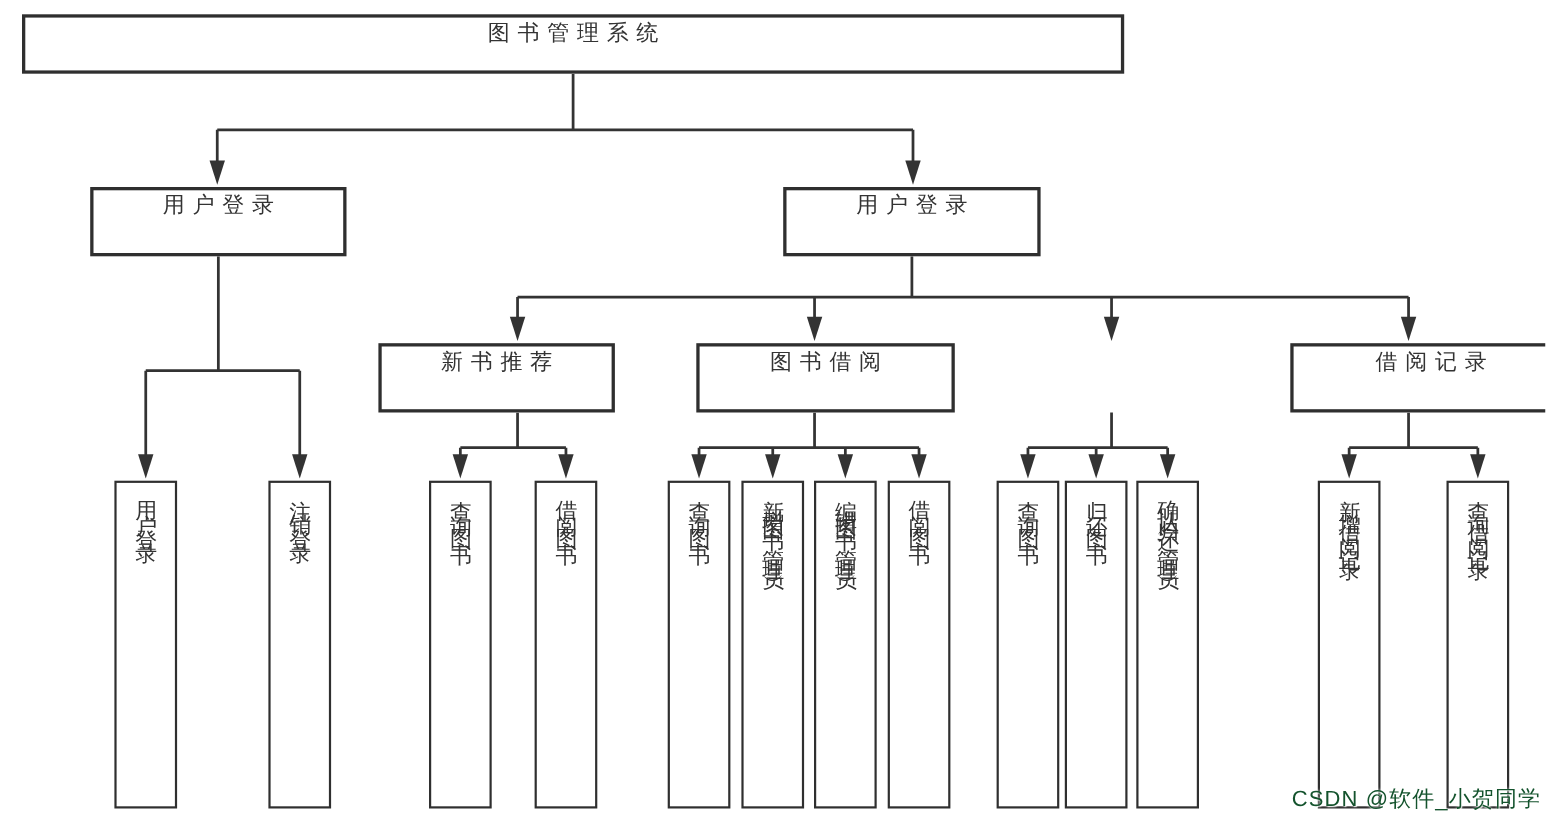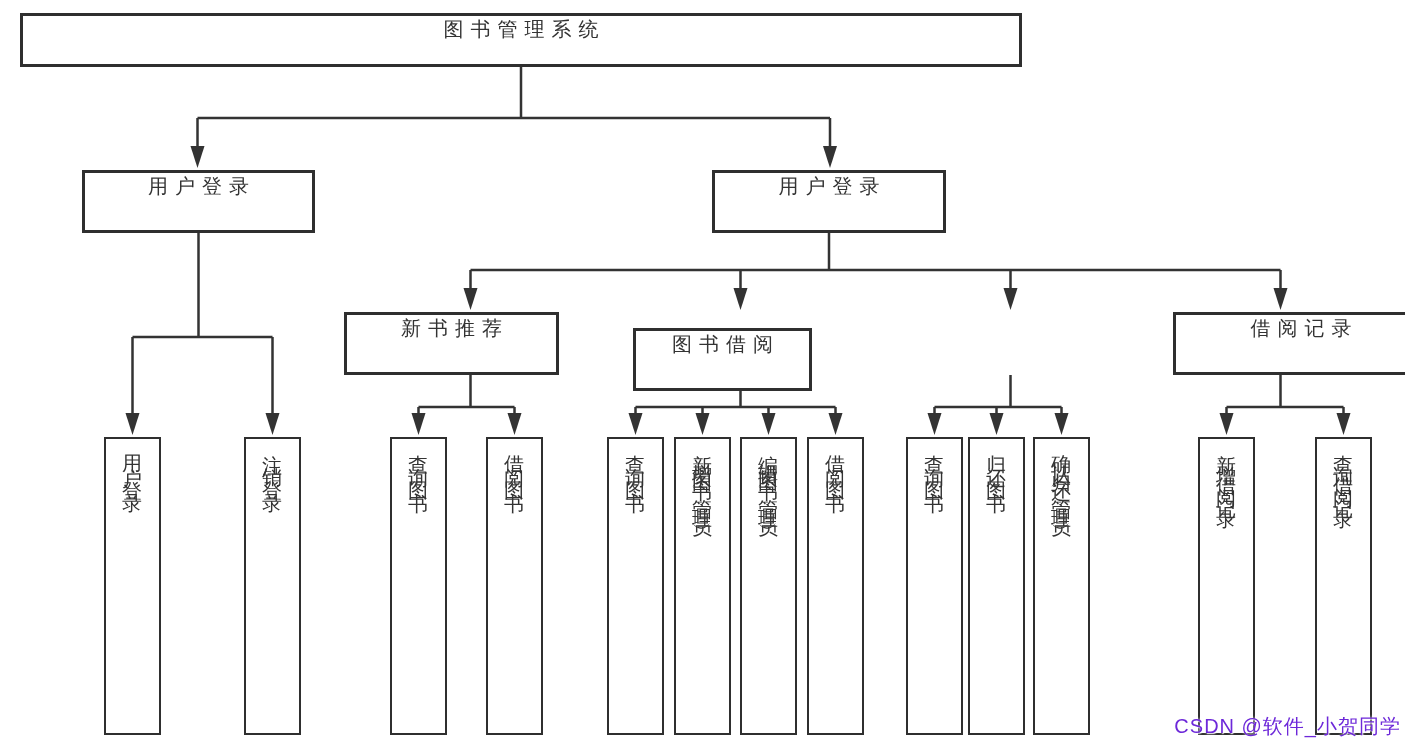--- a/index.html
+++ b/index.html
@@ -37,21 +37,21 @@
     color:#333333;
     white-space:nowrap;
   }
   .sp4 .vlabel{letter-spacing:13px;margin-bottom:-13px;}
   .sp6 .vlabel{letter-spacing:11px;margin-bottom:-11px;}
   .sp9 .vlabel{letter-spacing:9px;margin-bottom:-9px;}
   .watermark{
     position:absolute;
     right:4px;bottom:7px;
     font-size:20px;
-    color:#6d28d9;
+    color:#14532d;
     letter-spacing:1px;
     text-shadow:0 0 3px #ffffff,1px 1px 1px rgba(255,255,255,0.85);
     white-space:nowrap;
   }
 </style>
 </head>
 <body>
 
 <div class="stage">
 
@@ -93,21 +93,21 @@
   <div class="node" style="left:82px;top:170px;width:233px;height:63px">
     <span class="hlabel">用户登录</span>
   </div>
   <div class="node" style="left:712px;top:170px;width:234px;height:63px">
     <span class="hlabel">用户登录</span>
   </div>
 
   <div class="node" style="left:344px;top:312px;width:215px;height:63px">
     <span class="hlabel">新书推荐</span>
   </div>
-  <div class="node" style="left:633px;top:328px;width:179px;height:63px">
+  <div class="node" style="left:633px;top:312px;width:235px;height:63px">
     <span class="hlabel">图书借阅</span>
   </div>
   <div class="node" style="left:1173px;top:312px;width:256px;height:63px">
     <span class="hlabel">借阅记录</span>
   </div>
 
   <div class="node leaf sp4" style="left:104px;top:437px;width:57px;height:298px">
     <span class="vlabel">用户登录</span>
   </div>
   <div class="node leaf sp4" style="left:244px;top:437px;width:57px;height:298px">

